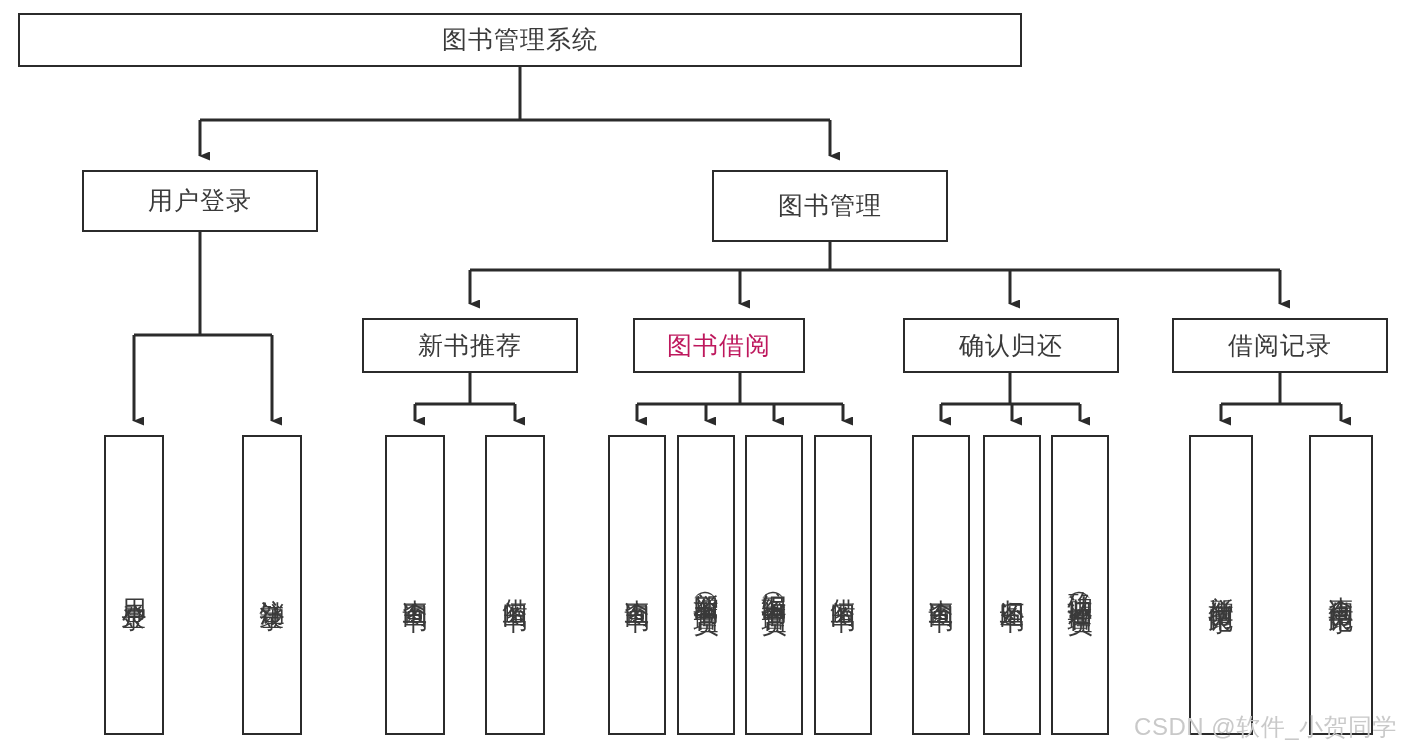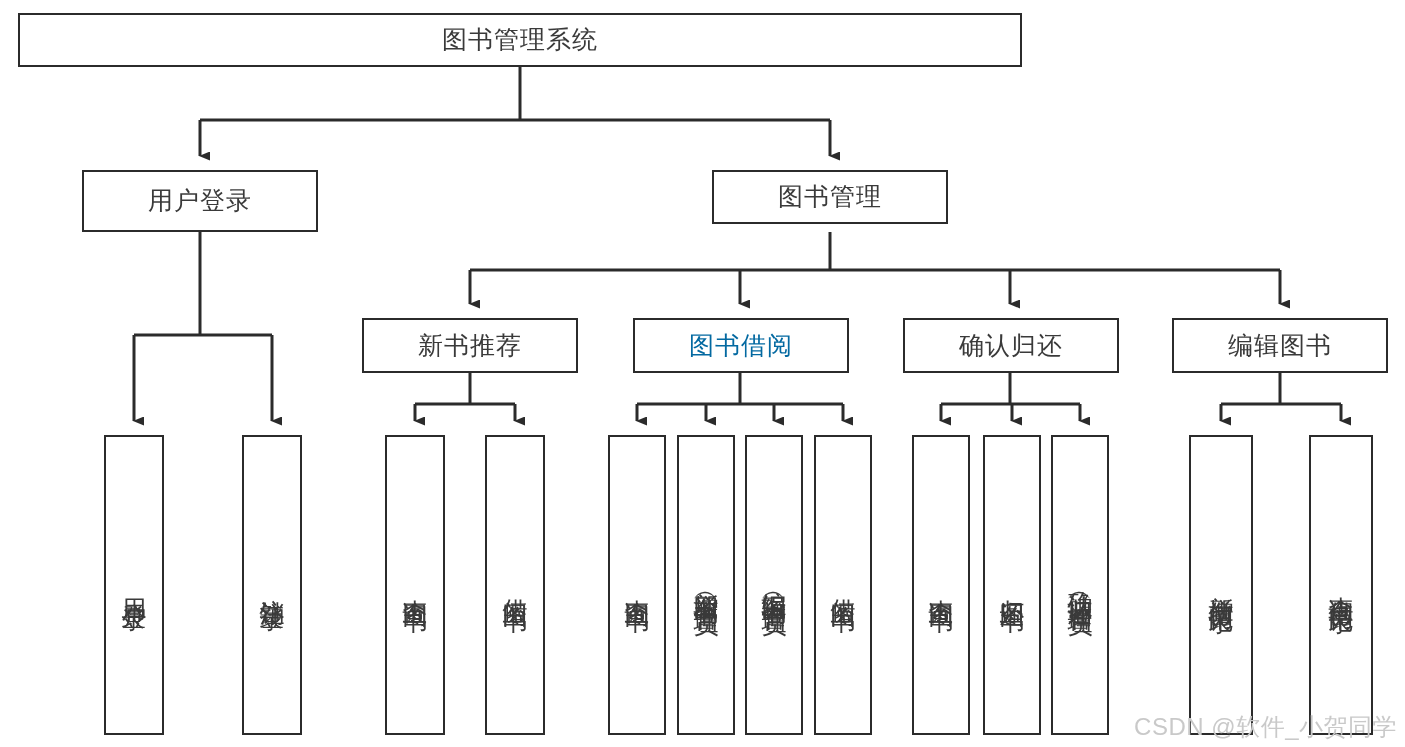--- a/index.html
+++ b/index.html
@@ -119,35 +119,35 @@
     </g>
   </svg>
 
   <div class="node h" style="left: 18px; top: 13px; width: 1004px; height: 54px; border-color: rgb(43, 43, 43); background: rgb(255, 255, 255); color: rgb(58, 58, 58);">
     <span>图书管理系统</span>
   </div>
 
   <div class="node h" style="left: 82px; top: 170px; width: 236px; height: 62px; border-color: rgb(43, 43, 43); background: rgb(255, 255, 255); color: rgb(58, 58, 58);">
     <span>用户登录</span>
   </div>
-  <div class="node h" style="left: 712px; top: 170px; width: 236px; height: 54px; border-color: rgb(43, 43, 43); background: rgb(255, 255, 255); color: rgb(58, 58, 58);">
+  <div class="node h" style="left: 712px; top: 170px; width: 236px; height: 72px; border-color: rgb(43, 43, 43); background: rgb(255, 255, 255); color: rgb(58, 58, 58);">
     <span>图书管理</span>
   </div>
 
   <div class="node h" style="left: 362px; top: 318px; width: 216px; height: 55px; border-color: rgb(43, 43, 43); background: rgb(255, 255, 255); color: rgb(58, 58, 58); justify-content: center;">
     <span>新书推荐</span>
   </div>
-  <div class="node h" style="left: 633px; top: 318px; width: 216px; height: 55px; border-color: rgb(43, 43, 43); background: rgb(255, 255, 255); color: #0369a1;">
+  <div class="node h" style="left: 633px; top: 318px; width: 172px; height: 55px; border-color: rgb(43, 43, 43); background: rgb(255, 255, 255); color: #be185d;">
     <span>图书借阅</span>
   </div>
   <div class="node h" style="left: 903px; top: 318px; width: 216px; height: 55px; border-color: rgb(43, 43, 43); background: rgb(255, 255, 255); color: rgb(58, 58, 58);">
     <span>确认归还</span>
   </div>
   <div class="node h" style="left: 1172px; top: 318px; width: 216px; height: 55px; border-color: rgb(43, 43, 43); background: rgb(255, 255, 255); color: rgb(58, 58, 58);">
-    <span>编辑图书</span>
+    <span>借阅记录</span>
   </div>
 
   <div class="node v" style="left: 104px; top: 435px; width: 60px; height: 300px; border-color: rgb(43, 43, 43); background: rgb(255, 255, 255); color: rgb(58, 58, 58);">
     <span class="vtext">用户登录</span>
   </div>
   <div class="node v" style="left: 242px; top: 435px; width: 60px; height: 300px; border-color: rgb(43, 43, 43); background: rgb(255, 255, 255); color: rgb(58, 58, 58);">
     <span class="vtext">注销登录</span>
   </div>
   <div class="node v" style="left: 385px; top: 435px; width: 60px; height: 300px; border-color: rgb(43, 43, 43); background: rgb(255, 255, 255); color: rgb(58, 58, 58);">
     <span class="vtext">查询图书</span>

